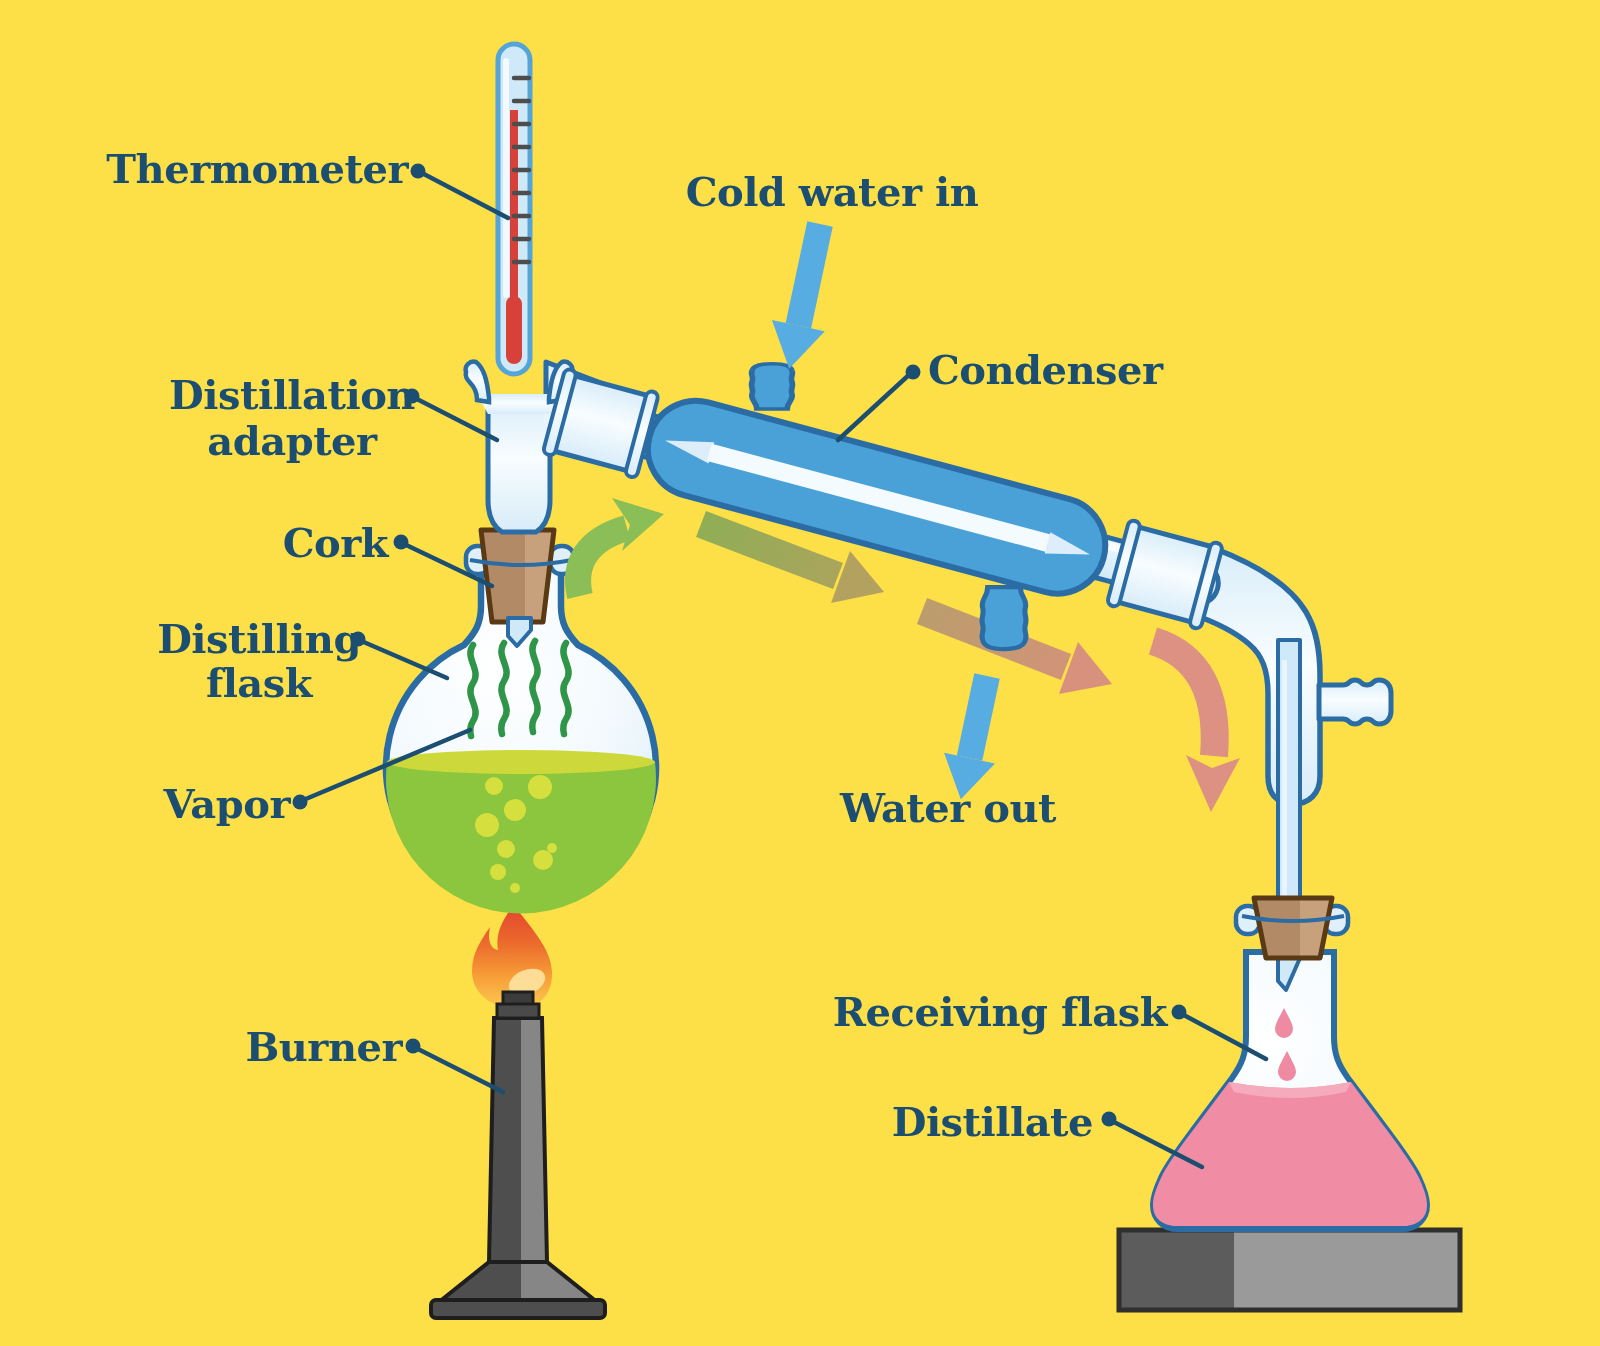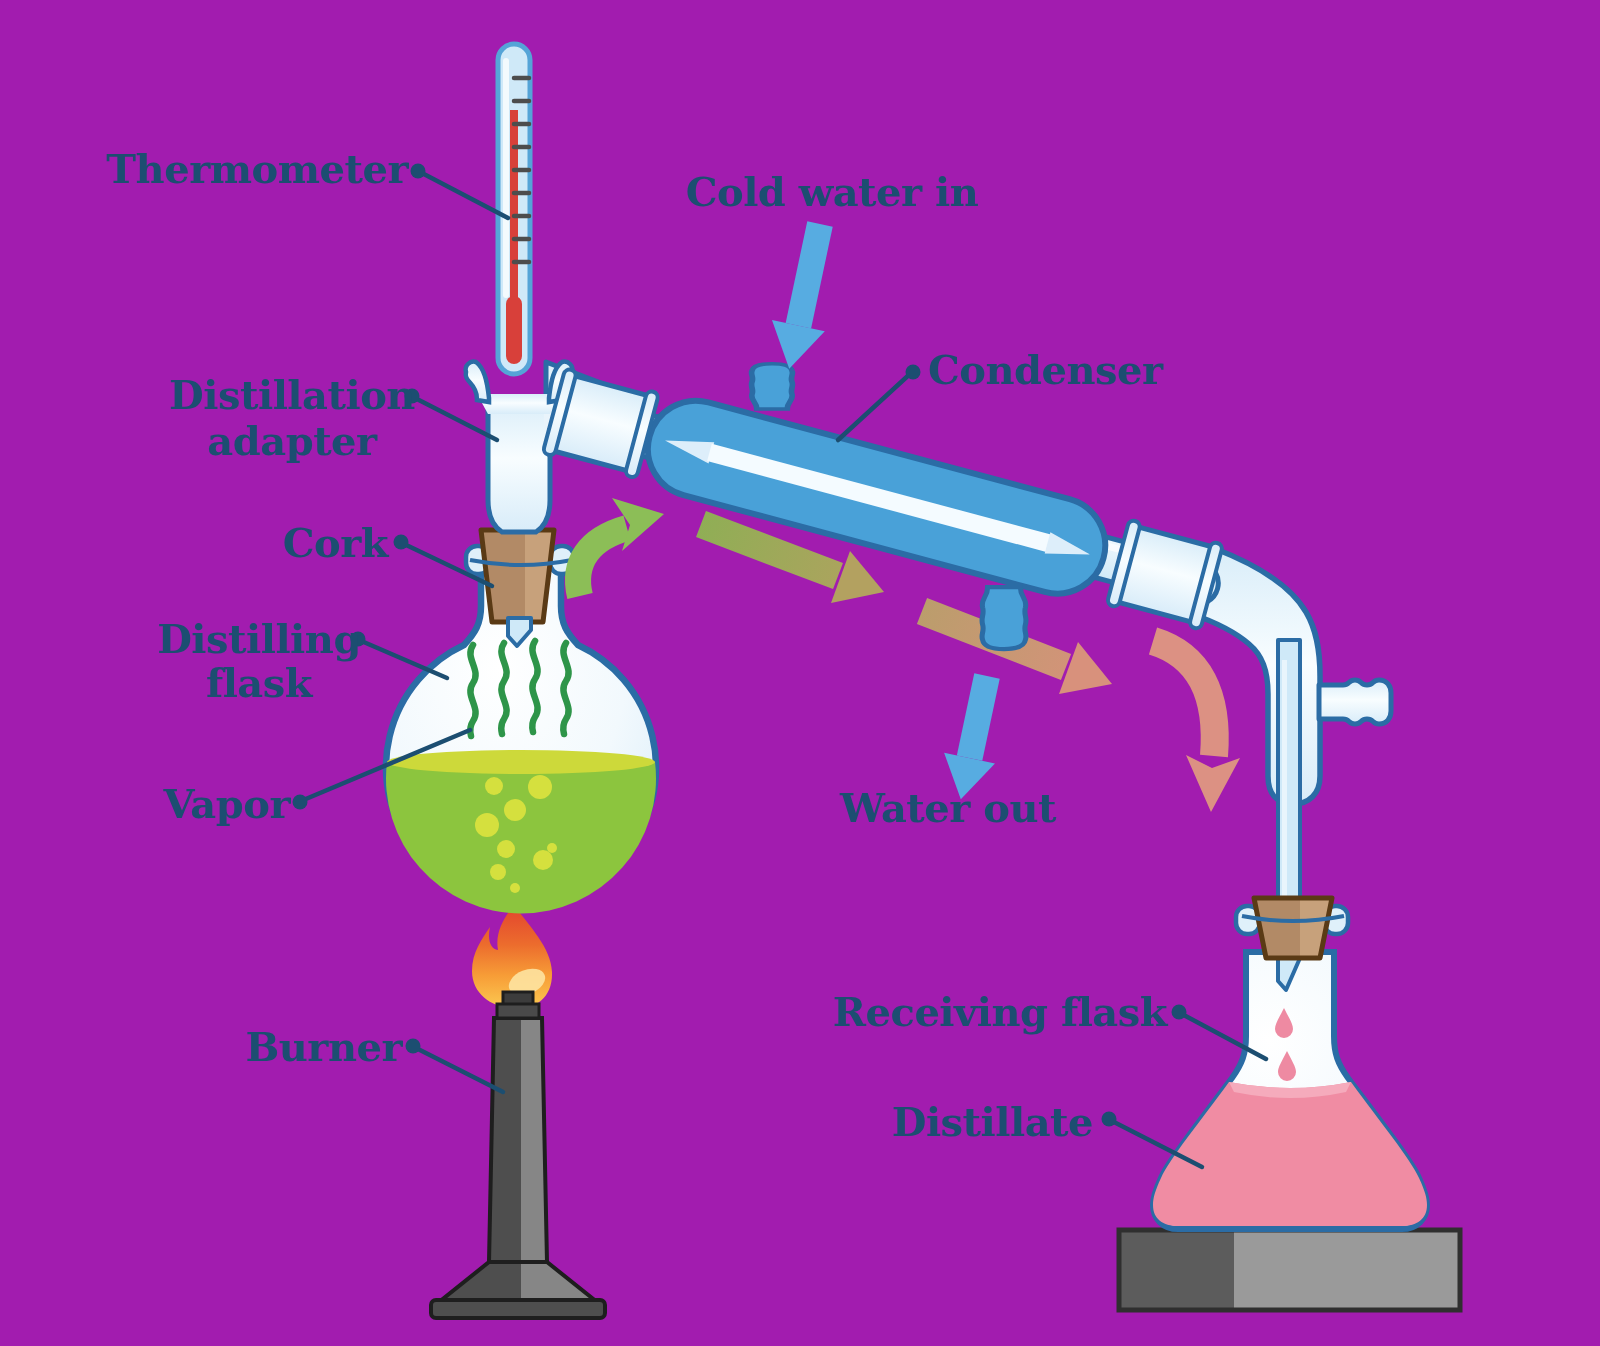--- a/index.html
+++ b/index.html
@@ -1,16 +1,16 @@
 <!DOCTYPE html>
 <html><head>
 <meta charset="utf-8">
 <style>
   html,body { margin:0; padding:0; background:#ffffff; }
-  .stage { position:relative; width:1600px; height:1346px; background:#a21caf; overflow:hidden; }
+  .stage { position:relative; width:1600px; height:1346px; background:#fde047; overflow:hidden; }
   svg { position:absolute; left:0; top:0; }
   .lbl {
     font-family:"DejaVu Serif","Liberation Serif",serif;
     font-weight:bold;
     font-size:40px;
     letter-spacing:-0.5px;
     fill:#1c4e71;
   }
   .leader { stroke:#1c4e71; stroke-width:4.5; stroke-linecap:round; fill:none; }
   .dot { fill:#1c4e71; }

